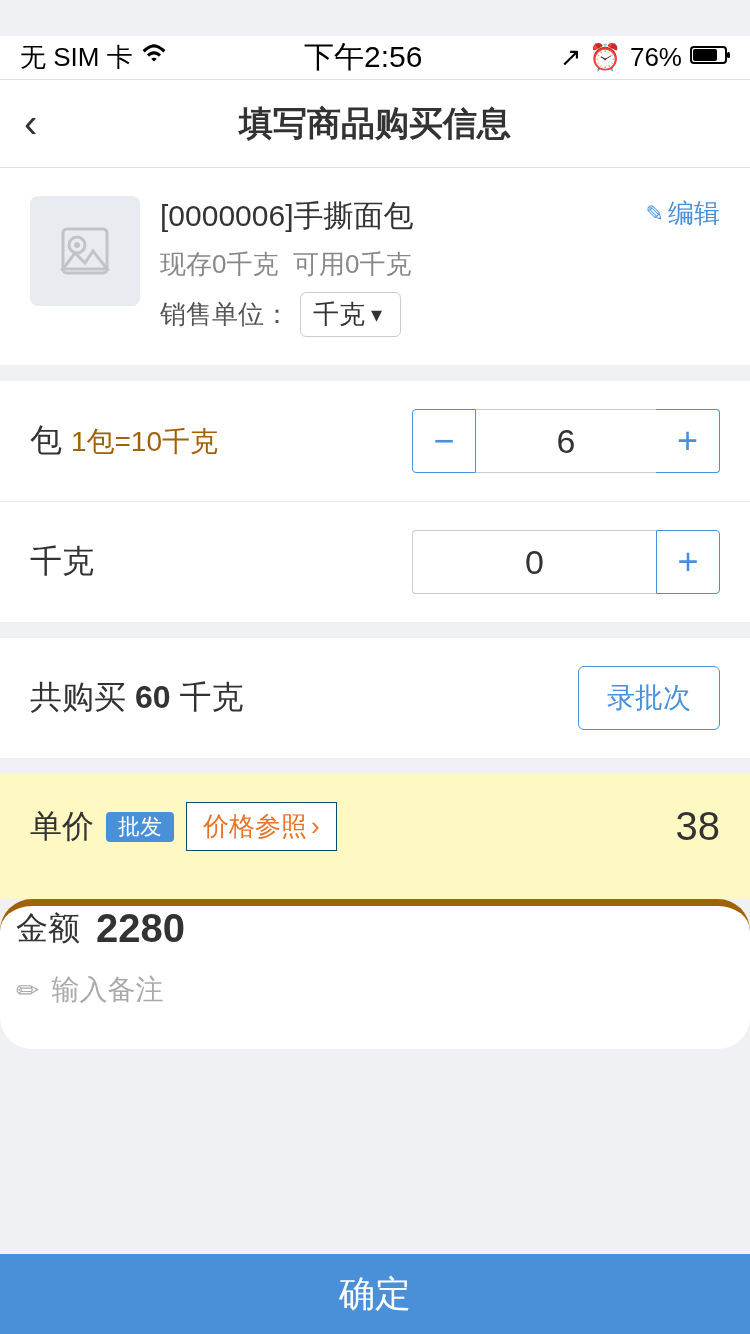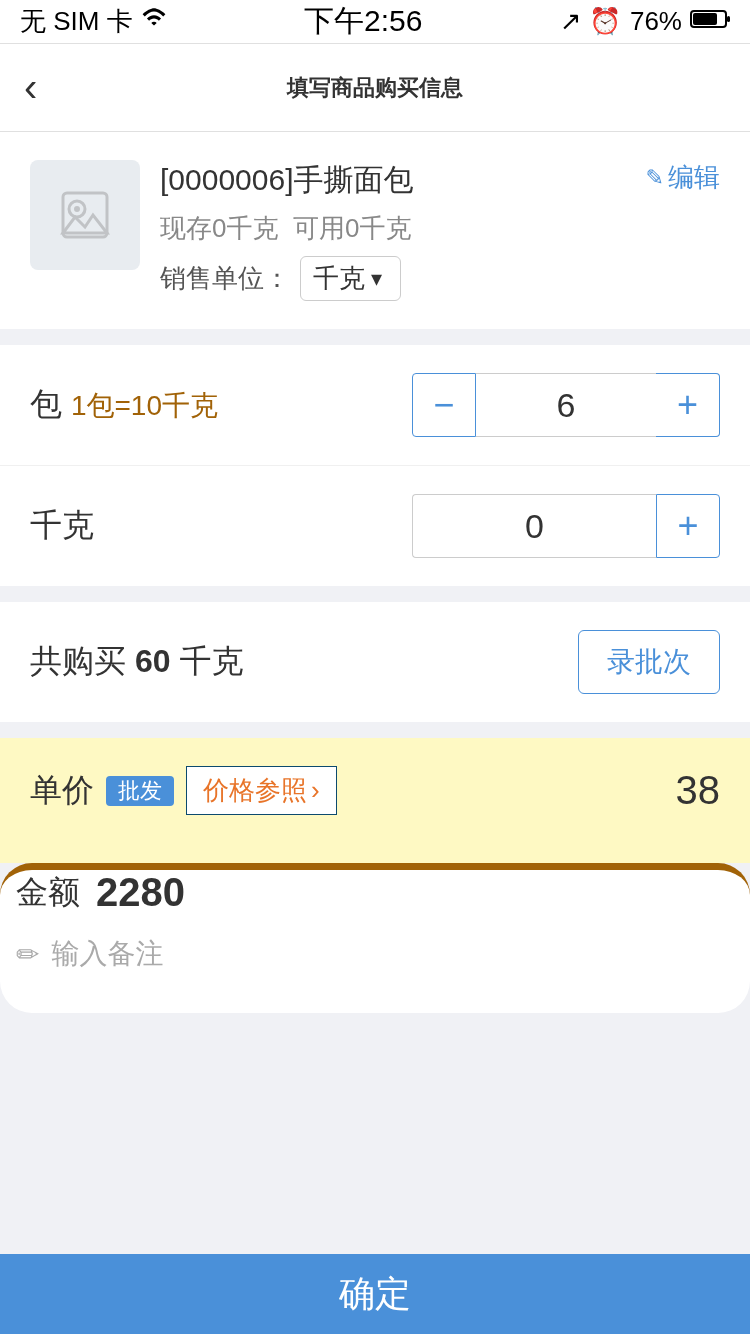--- a/index.html
+++ b/index.html
@@ -18,20 +18,21 @@
       width: 750px;
       height: 44px;
       background: #fff;
       display: flex;
       align-items: center;
       justify-content: space-between;
       padding: 0 20px;
       font-size: 26px;
       color: #000;
       border-bottom: 1px solid #e0e0e0;
+      margin-top: 36px;
     }
     .status-left { display: flex; align-items: center; gap: 8px; }
     .status-center { font-size: 30px; font-weight: 500; }
     .status-right { display: flex; align-items: center; gap: 8px; font-size: 26px; }
 
     
     .nav-bar {
       width: 750px;
       height: 88px;
       background: #fff;
@@ -42,21 +43,21 @@
       border-bottom: 1px solid #e0e0e0;
     }
     .nav-back {
       position: absolute;
       left: 24px;
       font-size: 40px;
       color: #333;
       cursor: pointer;
     }
     .nav-title {
-      font-size: 22px;
+      font-size: 34px;
       font-weight: 600;
       color: #333;
     }
 
     
     .product-card {
       background: #fff;
       padding: 28px 30px;
       display: flex;
       align-items: flex-start;

